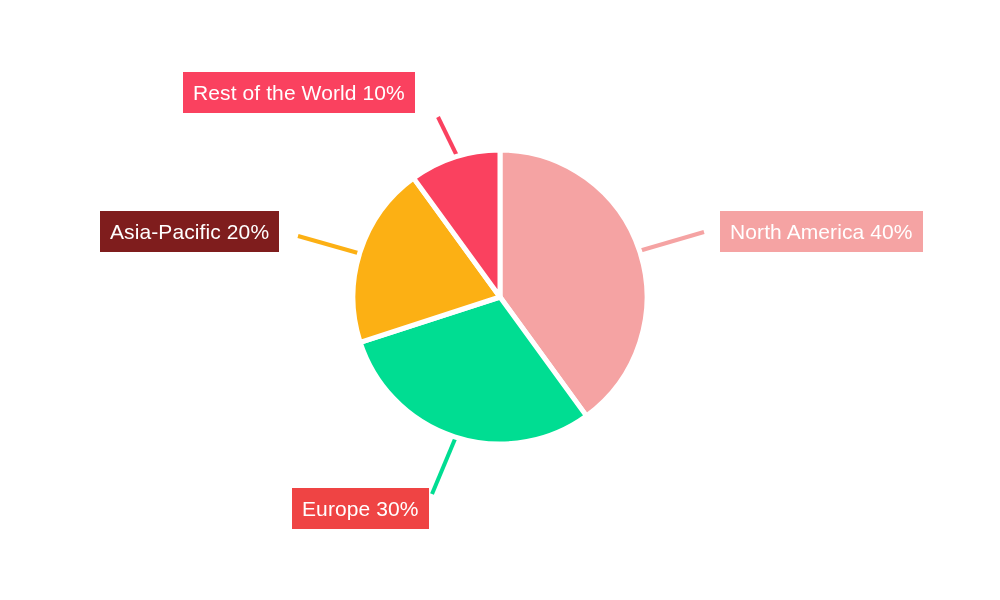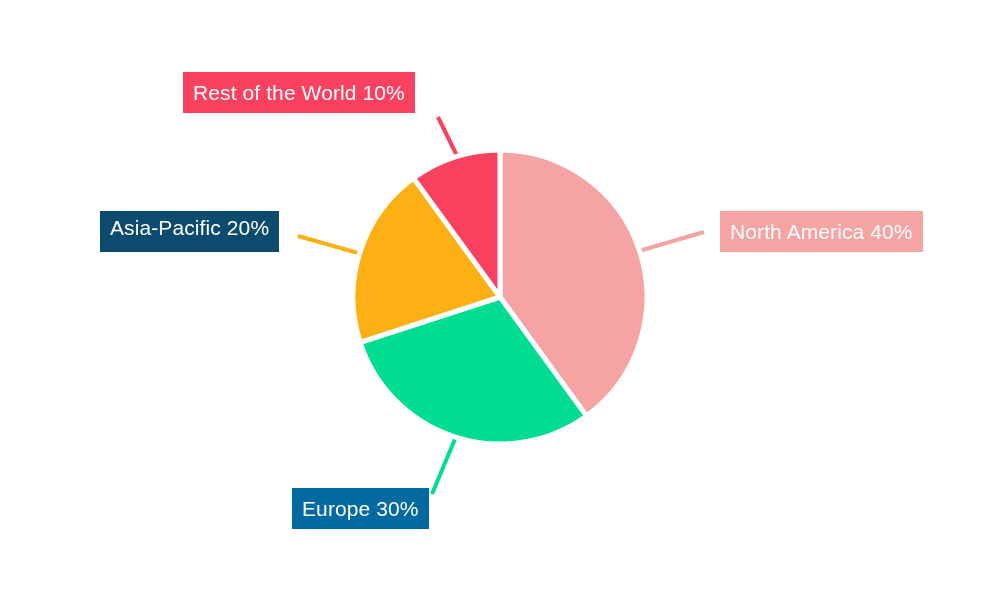--- a/index.html
+++ b/index.html
@@ -21,21 +21,21 @@
     top: 0;
     width: 1000px;
     height: 600px;
   }
   .slice-label {
     position: absolute;
     display: flex;
     align-items: center;
     box-sizing: border-box;
     height: 41px;
-    padding: 4px 10px;
+    padding: 16px 10px;
     color: #ffffff;
     font-size: 21px;
     line-height: 41px;
     white-space: nowrap;
     letter-spacing: 0.1px;
   }
   #label-north-america { left: 720px; top: 211px; }
   #label-europe        { left: 292px; top: 488px; }
   #label-asia-pacific  { left: 100px; top: 211px; }
   #label-rest-world    { left: 183px; top: 72px;  }
@@ -57,25 +57,25 @@
       <path d="M 500 297 L 586.4 415.9 A 147 147 0 0 1 360.2 342.4 Z" fill="#00DD92" stroke="#ffffff" stroke-width="5" stroke-linejoin="round"></path>
       <path d="M 500 297 L 360.2 342.4 A 147 147 0 0 1 413.6 178.1 Z" fill="#FCB014" stroke="#ffffff" stroke-width="5" stroke-linejoin="round"></path>
       <path d="M 500 297 L 413.6 178.1 A 147 147 0 0 1 500.0 150.0 Z" fill="#FA415F" stroke="#ffffff" stroke-width="5" stroke-linejoin="round"></path>
     </g>
   </svg>
 
   <div class="slice-label" id="label-north-america" style="background:#F5A3A3;">
     <span>North America 40%</span>
   </div>
 
-  <div class="slice-label" id="label-europe" style="background:#0369a1;">
+  <div class="slice-label" id="label-europe" style="background:#ef4444;">
     <span>Europe 30%</span>
   </div>
 
-  <div class="slice-label" id="label-asia-pacific" style="background:#0c4a6e;align-items:flex-end;">
+  <div class="slice-label" id="label-asia-pacific" style="background:#7f1d1d;">
     <span>Asia-Pacific 20%</span>
   </div>
 
   <div class="slice-label" id="label-rest-world" style="background:#FA415F;">
     <span>Rest of the World 10%</span>
   </div>
 
 </div>
 
 </body></html>

